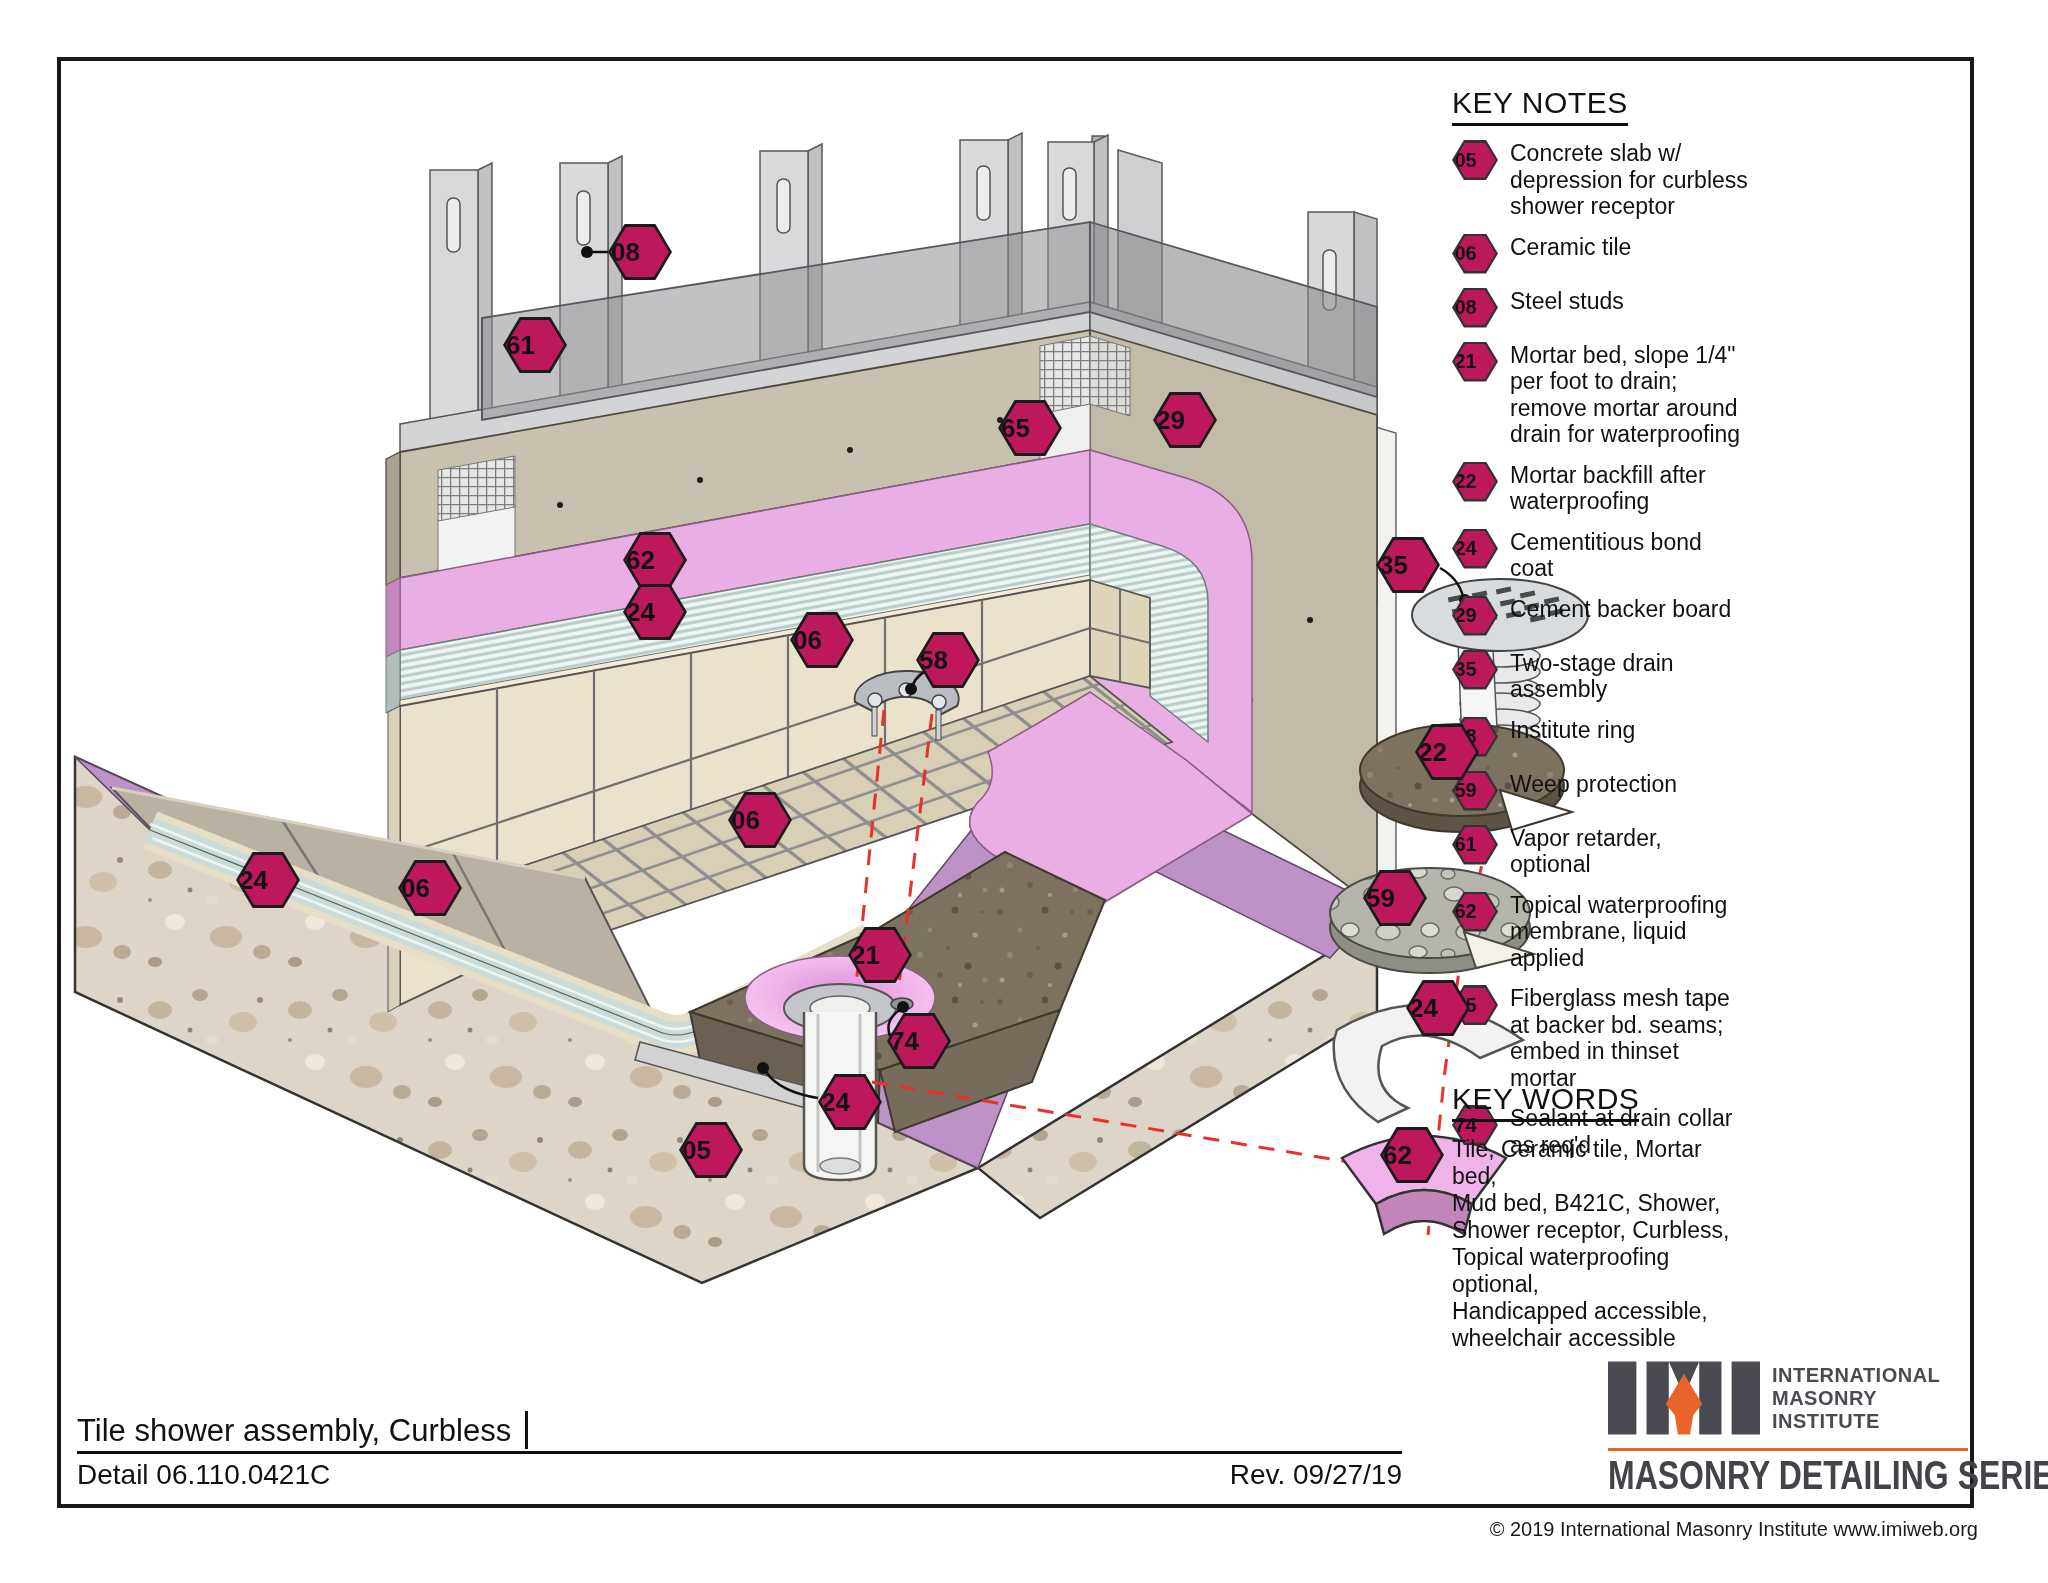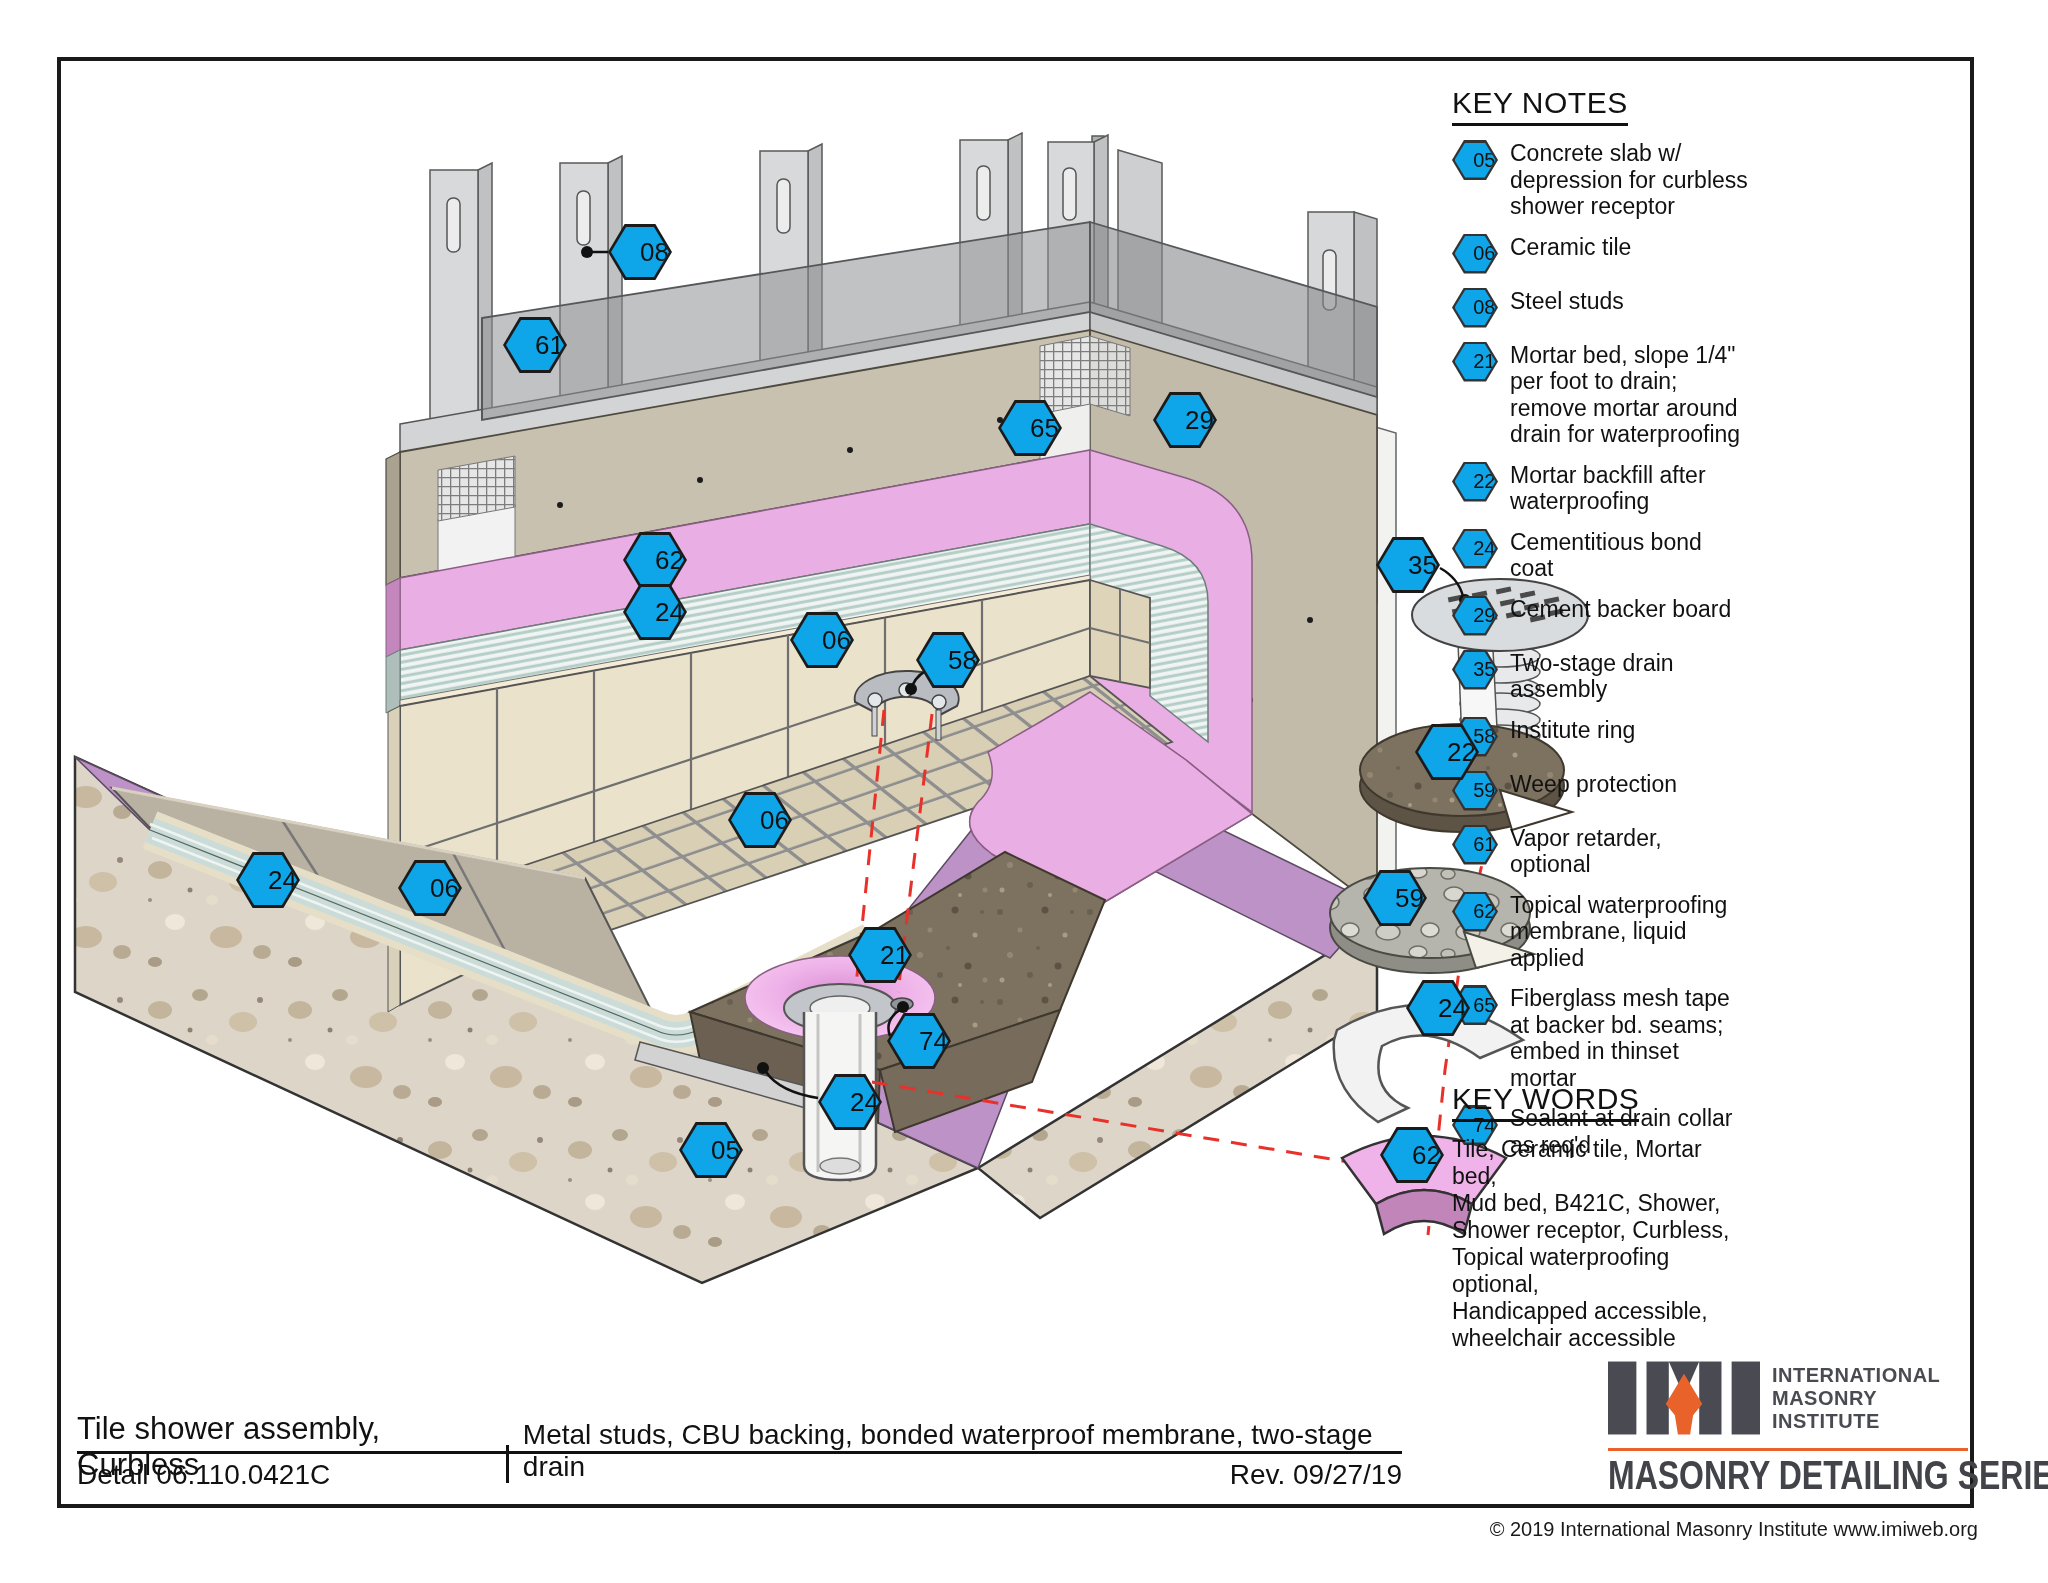--- a/index.html
+++ b/index.html
@@ -8,22 +8,22 @@
   .frame{position:absolute;left:57px;top:57px;width:1917px;height:1451px;
          border:4px solid #1a1a1a;box-sizing:border-box;}
   svg.scene{position:absolute;left:0;top:0;}
 
   
   .hex{position:absolute;width:64px;height:56px;transform:translate(-50%,-50%);
        clip-path:polygon(26% 0,74% 0,100% 50%,74% 100%,26% 100%,0 50%);
        background:#1b1b1b;z-index:30;}
   .hex-in{position:absolute;inset:3px;
        clip-path:polygon(26% 0,74% 0,100% 50%,74% 100%,26% 100%,0 50%);
-       background:#0ea5e9;display:flex;align-items:center;justify-content:flex-end;
-       font-size:26px;color:#111;}
+       background:#be185d;display:flex;align-items:center;justify-content:flex-start;
+       font-size:26px;color:#111;font-weight:bold;}
   
   .kn-hex{position:relative;flex:0 0 46px;width:46px;height:40px;
        clip-path:polygon(26% 0,74% 0,100% 50%,74% 100%,26% 100%,0 50%);
        background:#333;}
   .kn-hex .hex-in{inset:2.5px;font-size:20px;}
 
   
   .keynotes{position:absolute;left:1452px;top:86px;width:300px;}
   .panel-title{font-size:30px;letter-spacing:.5px;border-bottom:3px solid #111;
        display:inline-block;padding-bottom:3px;margin-bottom:14px;}
@@ -628,21 +628,20 @@
 
         <div class="kw-line">Handicapped accessible,</div>
 
         <div class="kw-line">wheelchair accessible</div>
       </div>
   </div>
 
   <div class="titleline">
     <span class="t-left">Tile shower assembly, Curbless</span>
     <span class="t-sep"></span>
-    <span class="t-right">Metal studs, CBU backing, bonded waterproof membrane, two-stage drain</span>
   </div>
   <div class="t-underline"></div>
   <div class="detailrow">
     <span>Detail 06.110.0421C</span>
     <span>Rev. 09/27/19</span>
   </div>
 
   <div class="logo">
     <div class="logo-top">
       <svg width="152" height="84" viewBox="0 0 150 80">

